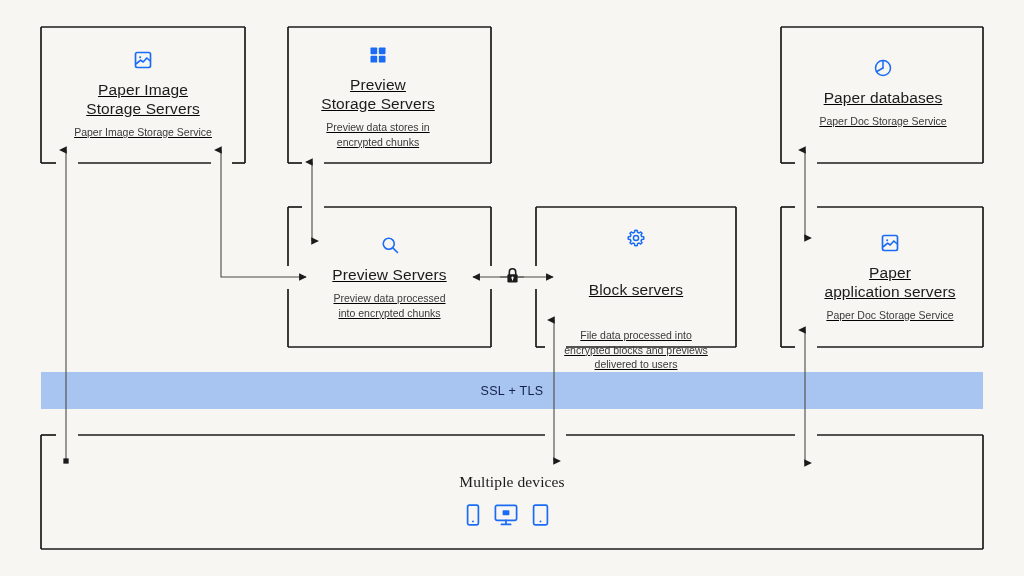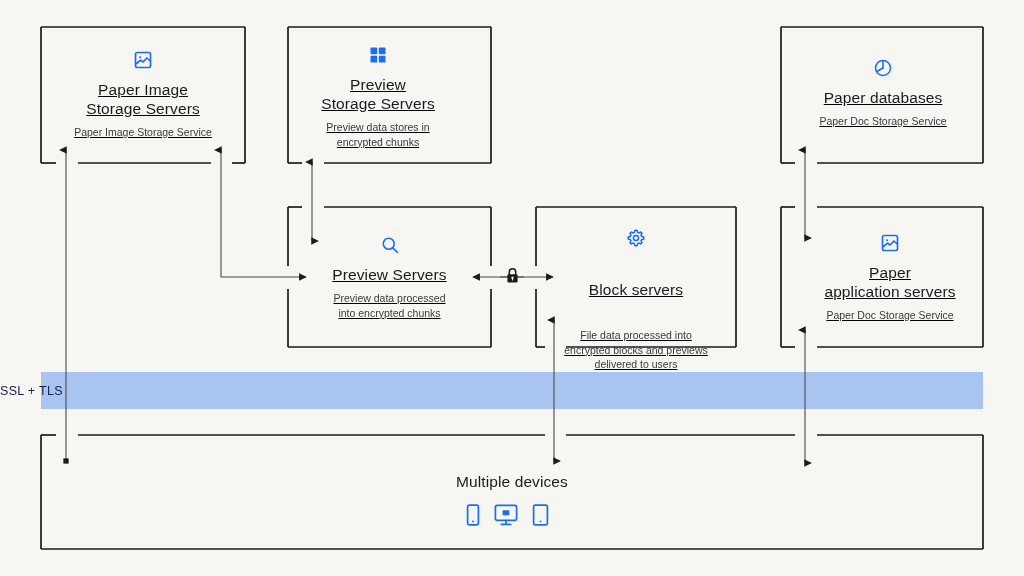--- a/index.html
+++ b/index.html
@@ -177,21 +177,21 @@
         <path d="M41 435 L41 549"></path>
         <path d="M983 435 L983 549"></path>
         <path d="M41 549 L983 549"></path>
       </g>
     </g>
   </svg>
 
   <svg class="layer" viewBox="0 0 1024 576" xmlns="http://www.w3.org/2000/svg">
     <rect x="41" y="372" width="942" height="37" fill="#a8c5f2"></rect>
   </svg>
-  <div class="band-label" style="left:0; top:384px; width:1024px; ">SSL + TLS</div>
+  <div class="band-label" style="left:0; top:384px; width:1024px; text-align:center;">SSL + TLS</div>
 
   <svg class="layer" viewBox="0 0 1024 576" xmlns="http://www.w3.org/2000/svg">
     <g stroke="#4a4a45" stroke-width="1.1" fill="none">
       <line x1="66" y1="372" x2="66" y2="409"></line>
       <line x1="554" y1="372" x2="554" y2="409"></line>
       <line x1="805" y1="372" x2="805" y2="409"></line>
     </g>
   </svg>
 
   <div class="node" style="left:41px; top:50px; width:204px;">
@@ -274,21 +274,21 @@
 
   <span style="position:absolute; left:505px; top:267px; line-height:0;">
     <svg width="15" height="17" viewBox="0 0 14 16" fill="none" stroke="#1b1b1b" stroke-width="1.5">
       <path d="M4 7 V4.6 A3 3 0 0 1 10 4.6 V7" stroke-linecap="round"></path>
       <rect x="2.2" y="6.9" width="9.6" height="7.6" rx="1.2" fill="#1b1b1b" stroke="none"></rect>
       <circle cx="7" cy="10" r="1.1" fill="#f7f6f2" stroke="none"></circle>
       <rect x="6.5" y="10" width="1" height="2.6" fill="#f7f6f2" stroke="none"></rect>
     </svg>
   </span>
 
-  <div class="devices-title" style="left:41px; top:473px; width:942px;">Multiple devices</div>
+  <div class="devices-title" style="left:41px; top:473px; width:942px;font-family:Liberation Serif, serif;">Multiple devices</div>
 
   <div class="devices-icons" style="left:466px; top:504px;">
     <span style="line-height:0;">
       <svg width="14" height="22" viewBox="0 0 14 22" fill="none" stroke="#1a6bf5" stroke-width="1.7">
         <rect x="1.6" y="1.2" width="10.8" height="19.6" rx="1.6"></rect>
         <circle cx="7" cy="17.4" r="0.95" fill="#1a6bf5" stroke="none"></circle>
       </svg>
     </span>
     <span style="line-height:0;">
       <svg width="24" height="22" viewBox="0 0 24 22" fill="none" stroke="#1a6bf5" stroke-width="1.7">

